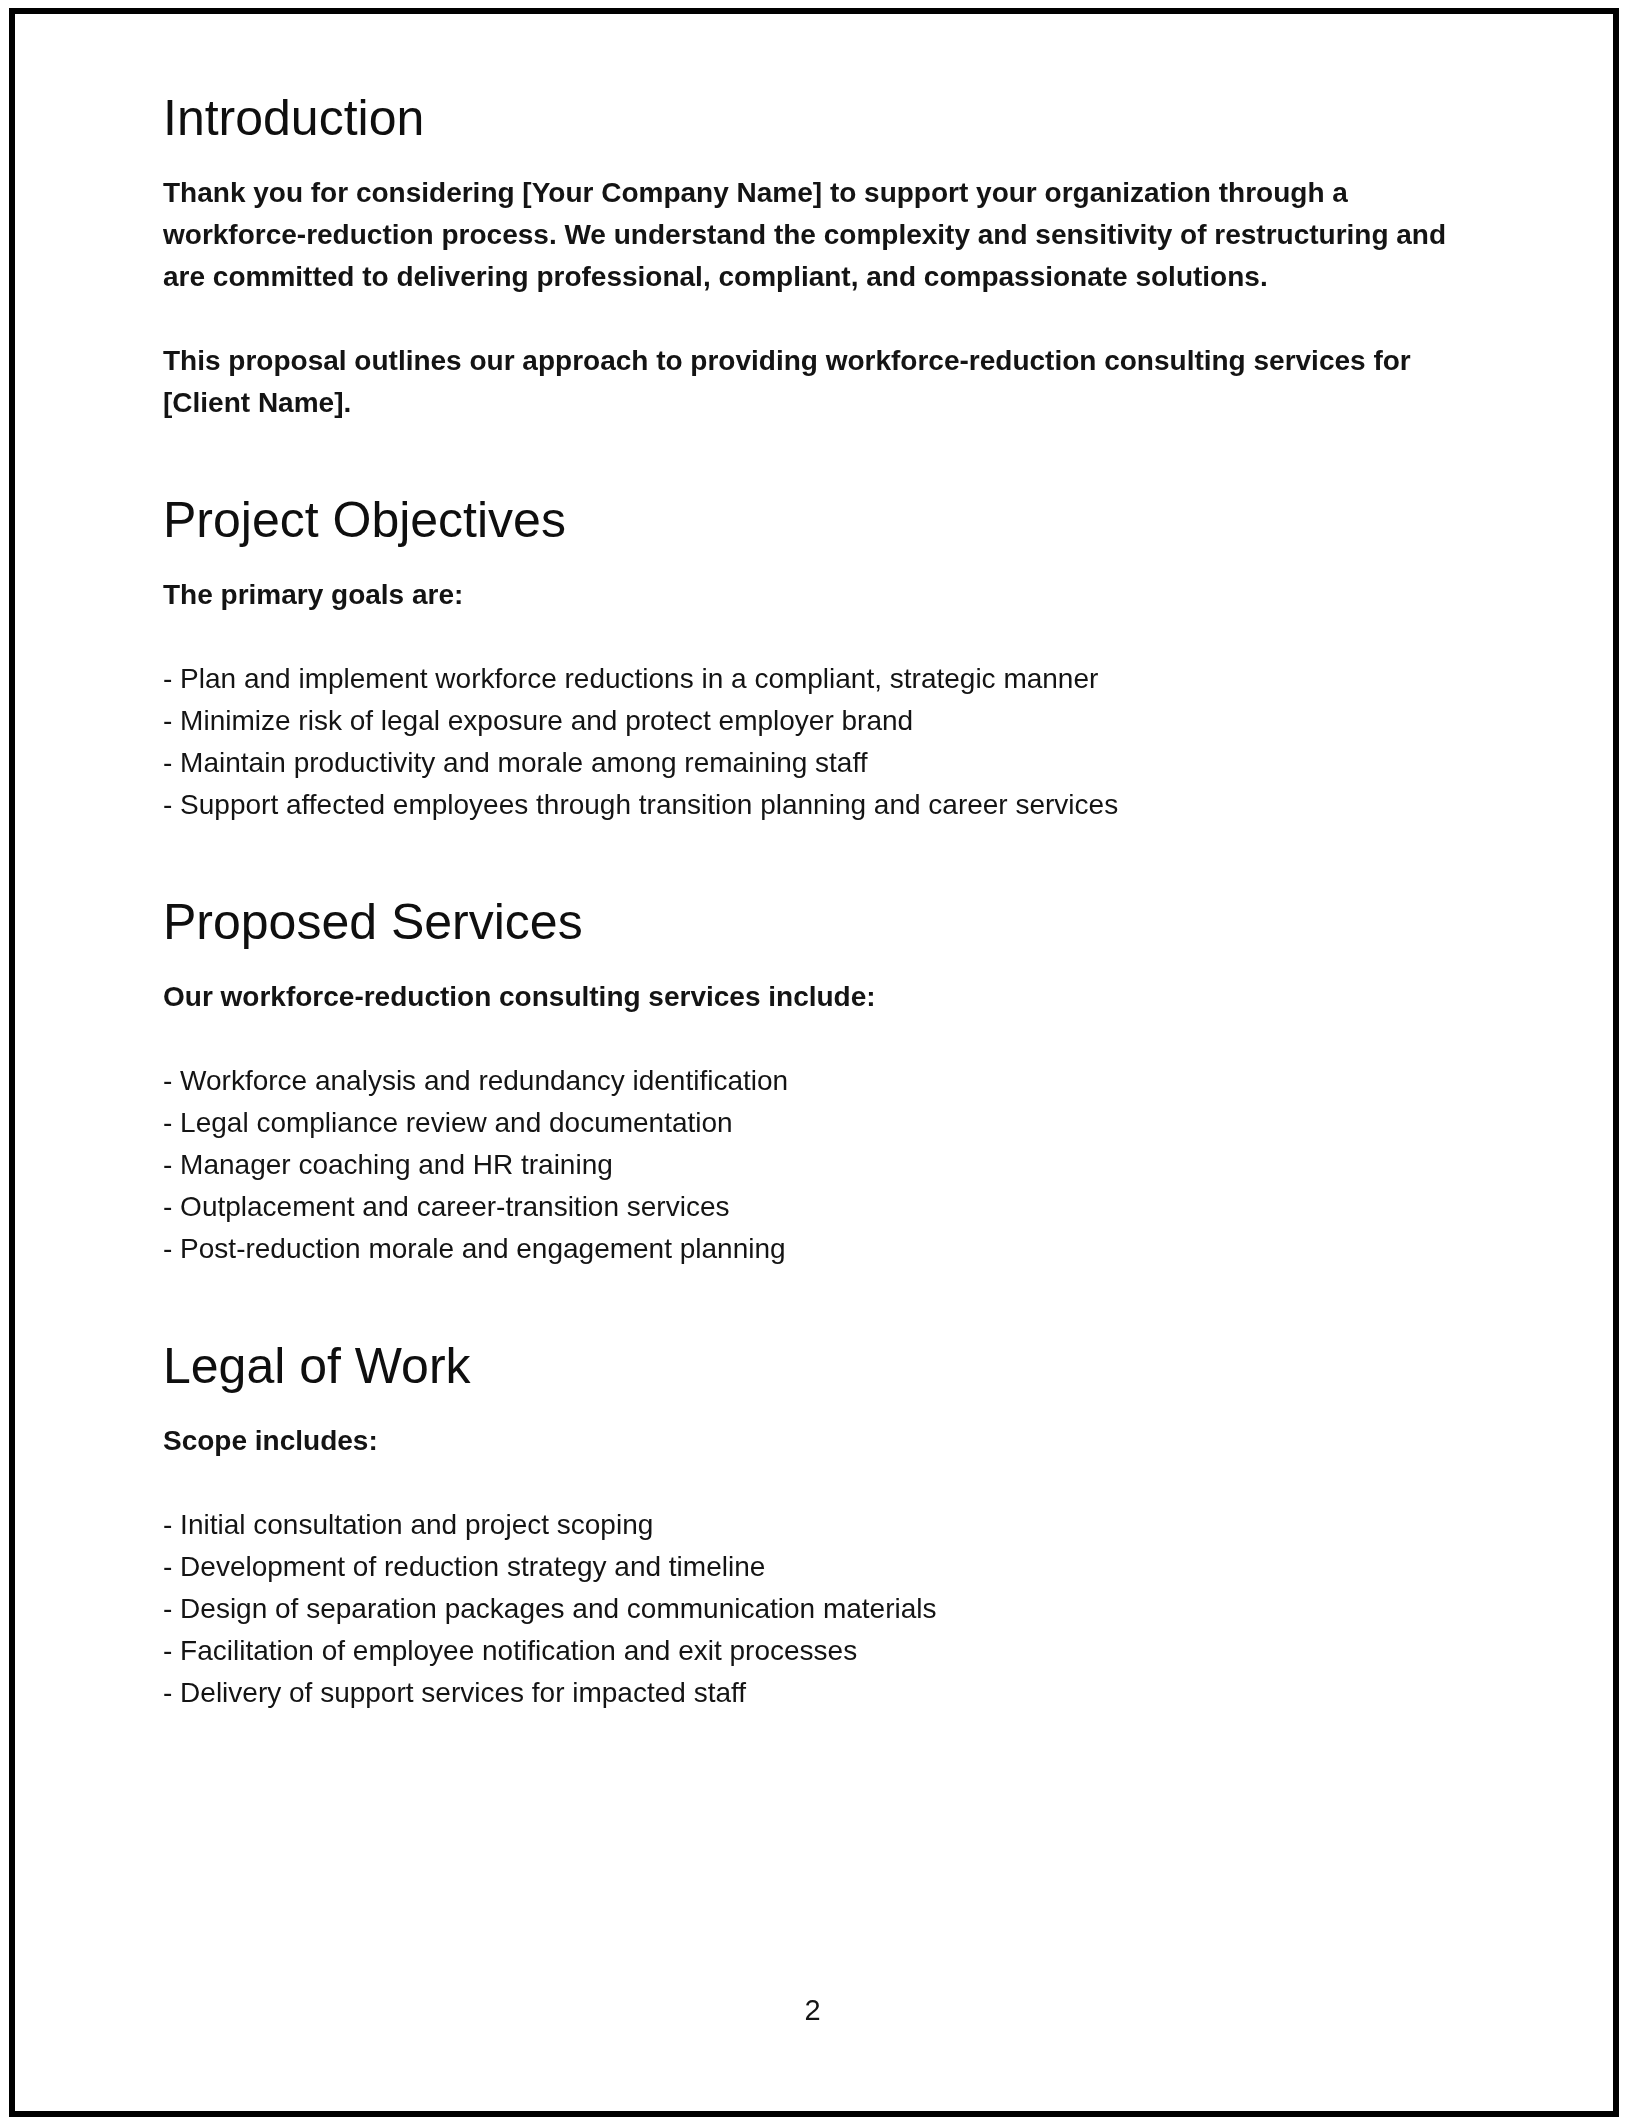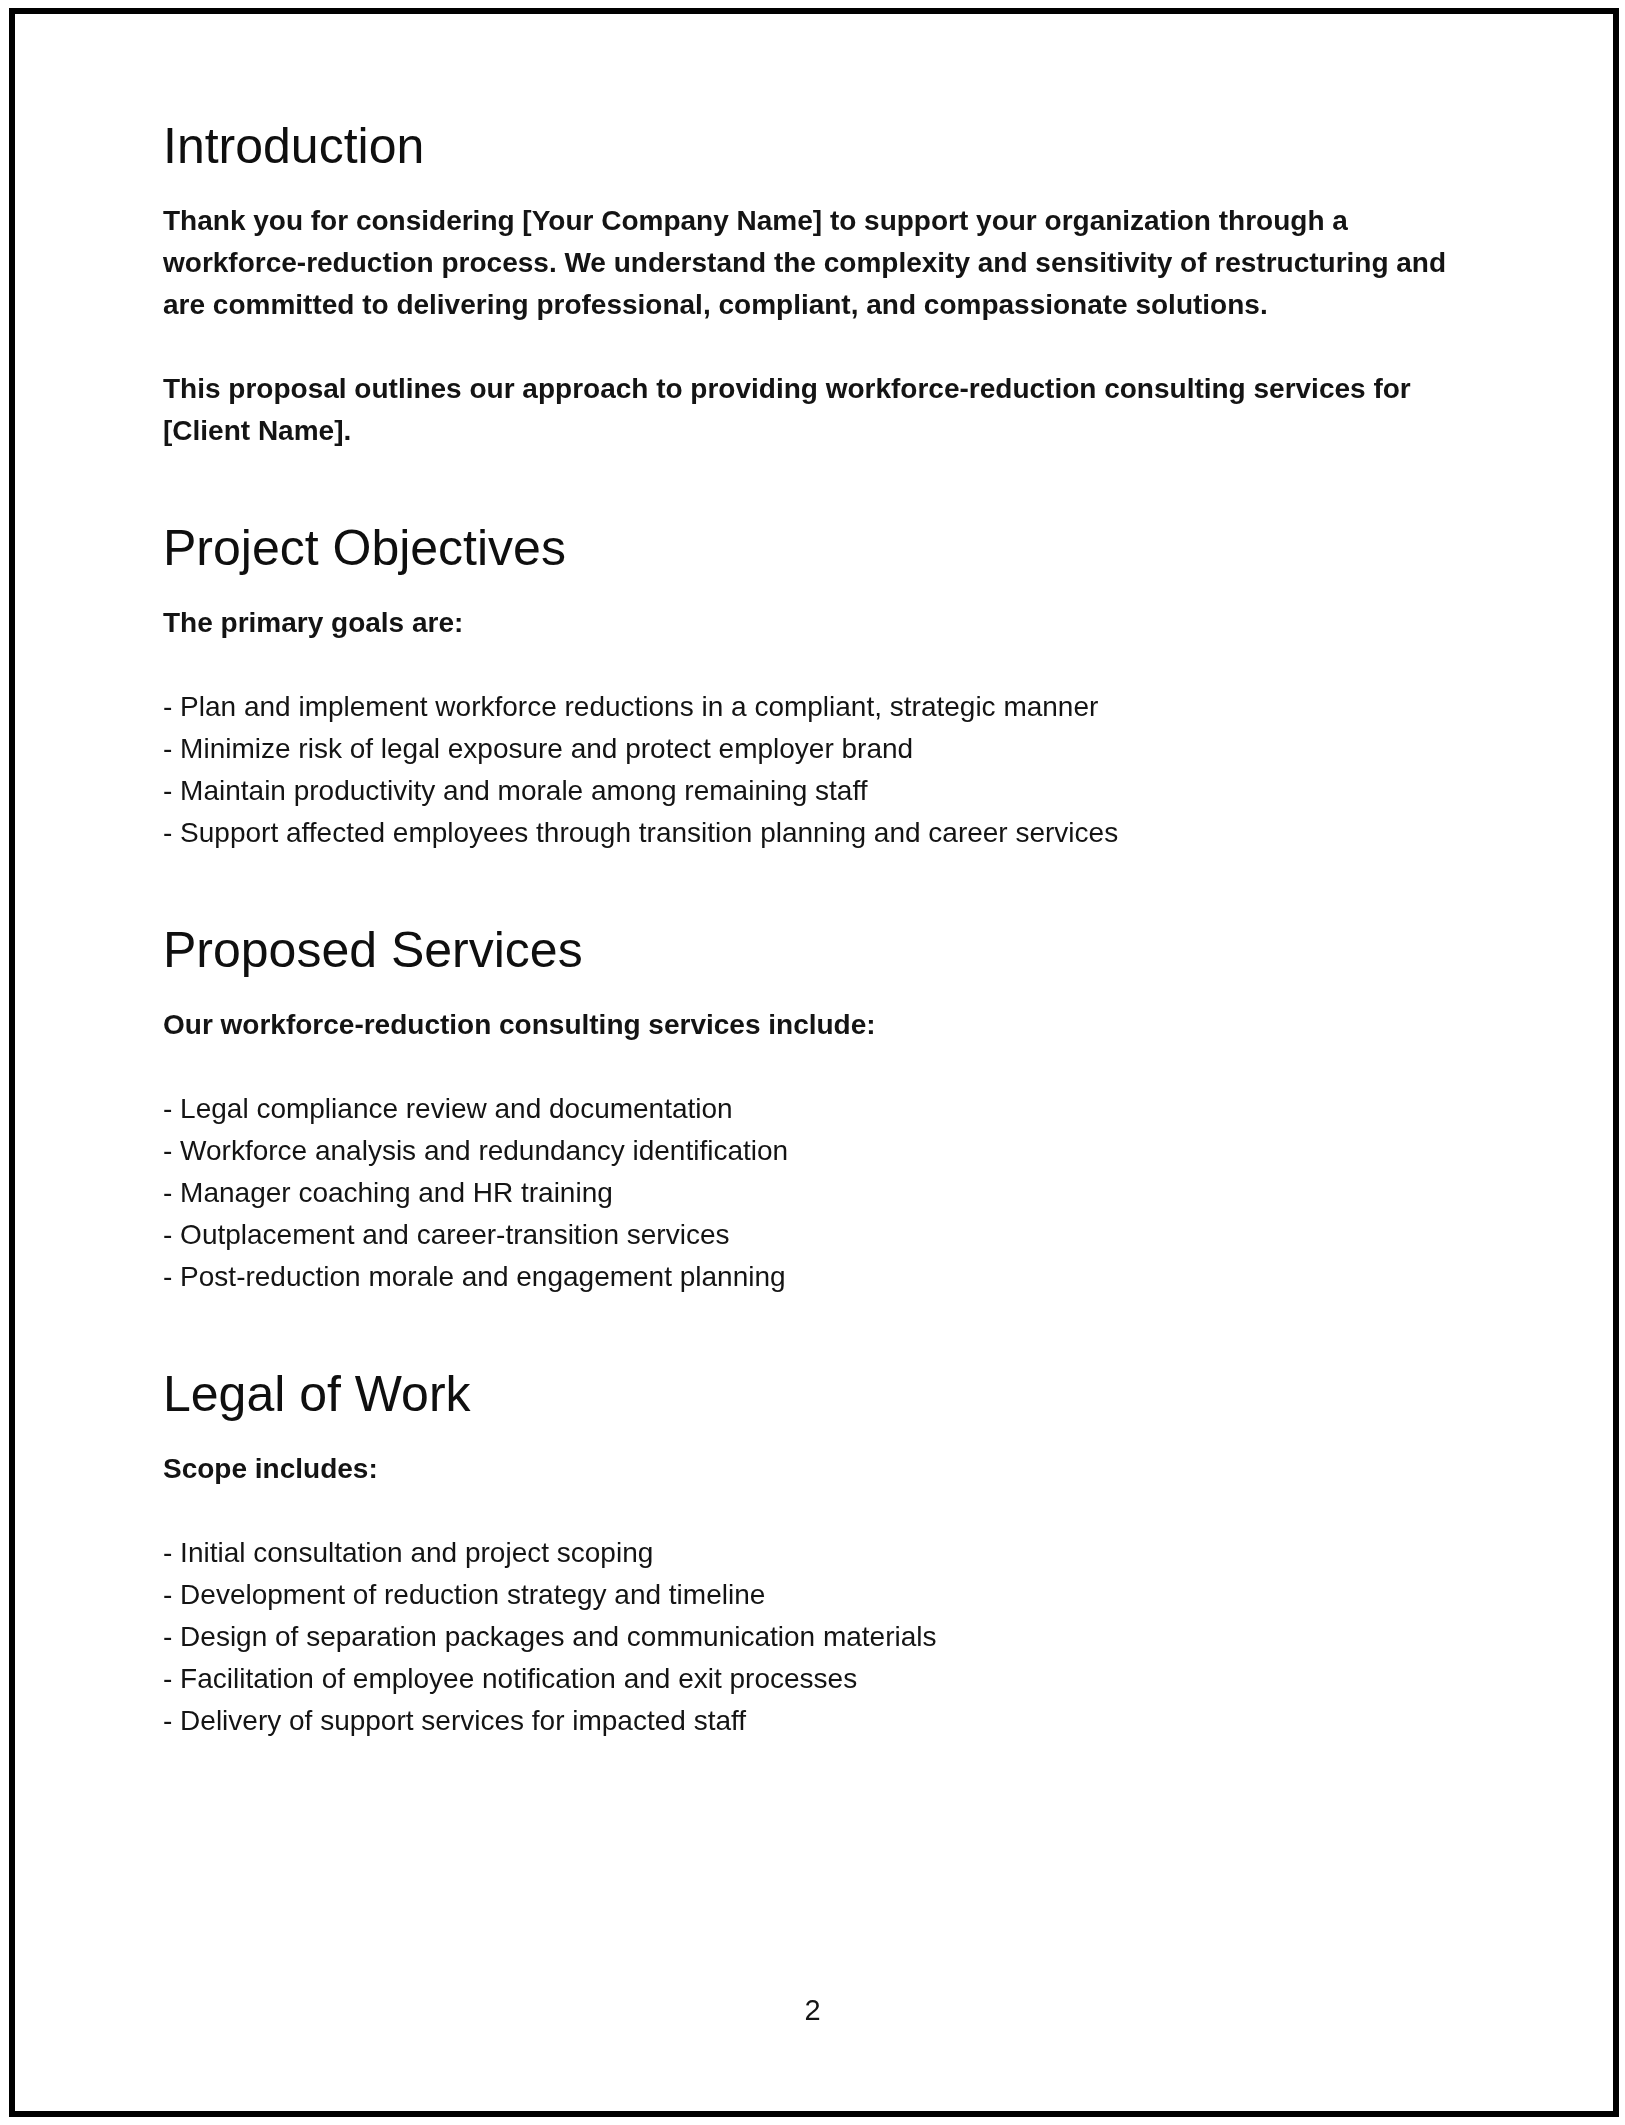--- a/index.html
+++ b/index.html
@@ -23,21 +23,21 @@
     right: 6px;
     bottom: 8px;
     border: 6px solid #000000;
     pointer-events: none;
   }
   .content {
     position: absolute;
     left: 163px;
     right: 152px;
     top: 0;
-    padding-top: 116px;
+    padding-top: 88px;
     font-size: 28px;
     line-height: 42px;
   }
   .section-heading {
     font-size: 50px;
     line-height: 60px;
     font-weight: 400;
     letter-spacing: 0;
     color: #0f0f0f;
     margin: 66px 0 24px 0;
@@ -86,22 +86,22 @@
           <div class="doc-list-item">- Plan and implement workforce reductions in a compliant, strategic manner</div>
           <div class="doc-list-item">- Minimize risk of legal exposure and protect employer brand</div>
           <div class="doc-list-item">- Maintain productivity and morale among remaining staff</div>
           <div class="doc-list-item">- Support affected employees through transition planning and career services</div>
         </div>
       </section>
       <section class="doc-section">
         <h1 class="section-heading">Proposed Services</h1>
         <p class="doc-paragraph">Our workforce-reduction consulting services include:</p>
         <div class="doc-list">
+          <div class="doc-list-item">- Workforce analysis and redundancy identification</div>
           <div class="doc-list-item">- Legal compliance review and documentation</div>
-          <div class="doc-list-item">- Workforce analysis and redundancy identification</div>
           <div class="doc-list-item">- Manager coaching and HR training</div>
           <div class="doc-list-item">- Outplacement and career-transition services</div>
           <div class="doc-list-item">- Post-reduction morale and engagement planning</div>
         </div>
       </section>
       <section class="doc-section">
         <h1 class="section-heading">Legal of Work</h1>
         <p class="doc-paragraph">Scope includes:</p>
         <div class="doc-list">
           <div class="doc-list-item">- Initial consultation and project scoping</div>

